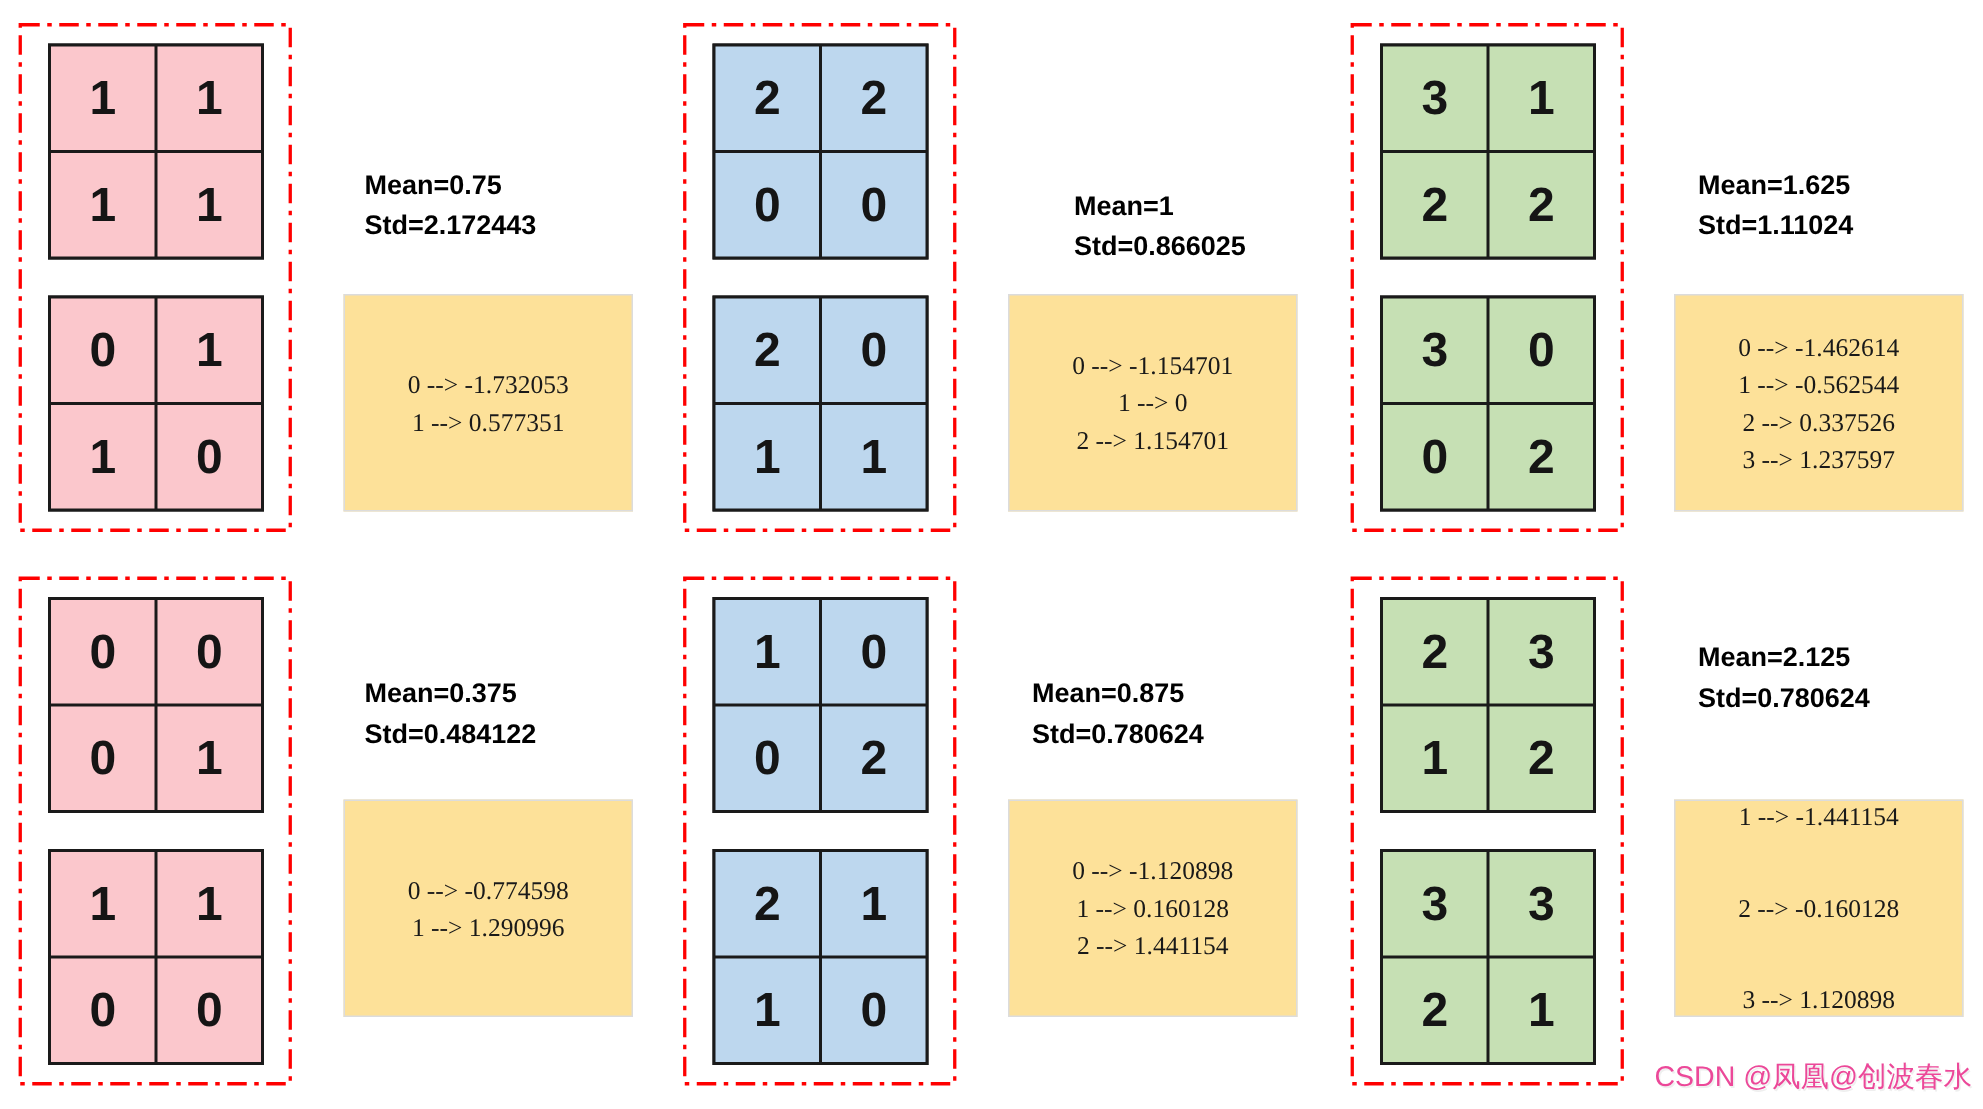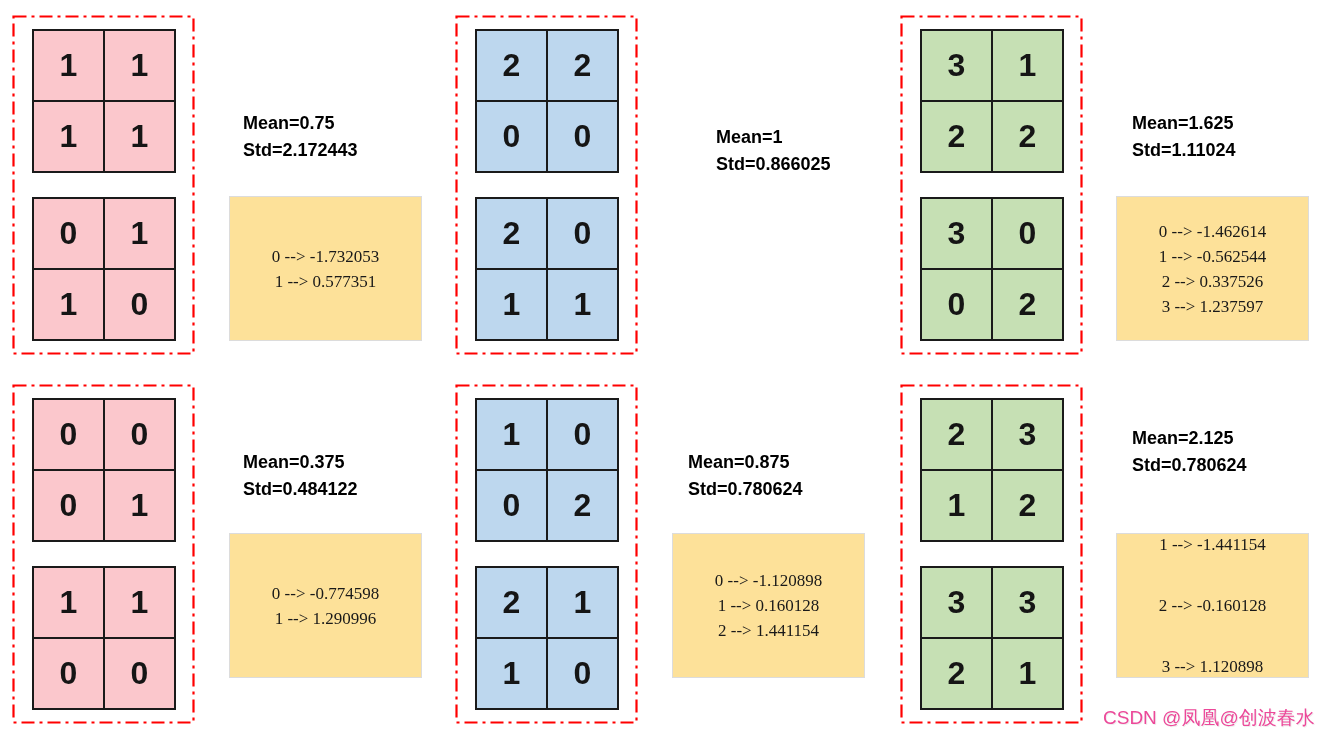--- a/index.html
+++ b/index.html
@@ -150,20 +150,25 @@
       <div class="cell">2</div>
       <div class="cell">0</div>
       <div class="cell">1</div>
       <div class="cell">1</div>
     </div>
   </div>
   <div class="stats pos-s1">
     <div>Mean=1</div>
     <div>Std=0.866025</div>
   </div>
+  <div class="map-box pos-m1">
+    <div class="map-line">0 --&gt; -1.154701</div>
+    <div class="map-line">1 --&gt; 0</div>
+    <div class="map-line">2 --&gt; 1.154701</div>
+  </div>
 
   <div class="dashed-box group-green pos-d2">
     <svg class="dash-rect" viewBox="0 0 183 340">
       <rect x="1.5" y="1.5" width="180" height="337" fill="none" stroke="var(--dash)" stroke-width="2.2" stroke-dasharray="13 5 3 5"></rect>
     </svg>
     <div class="grid first">
       <div class="cell">3</div>
       <div class="cell">1</div>
       <div class="cell">2</div>
       <div class="cell">2</div>

